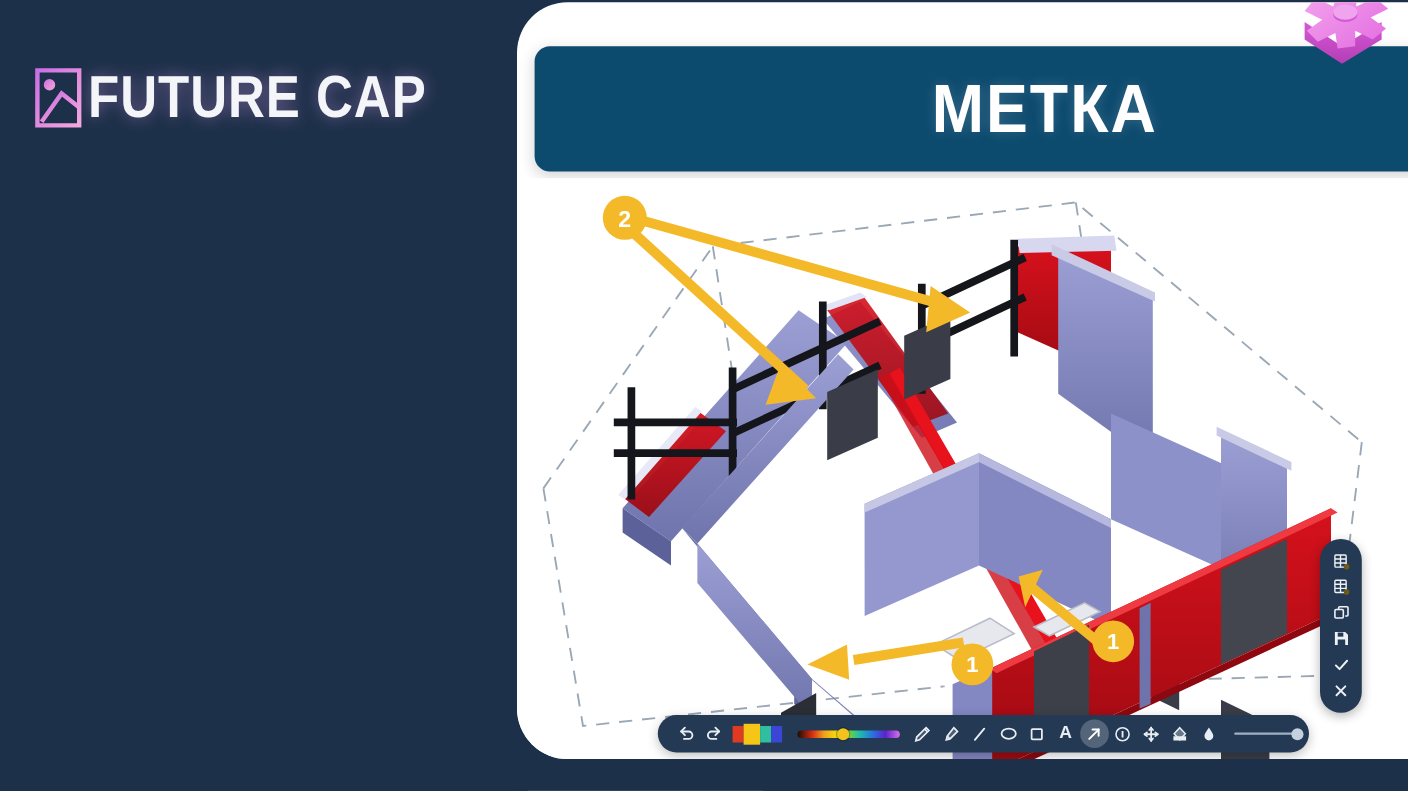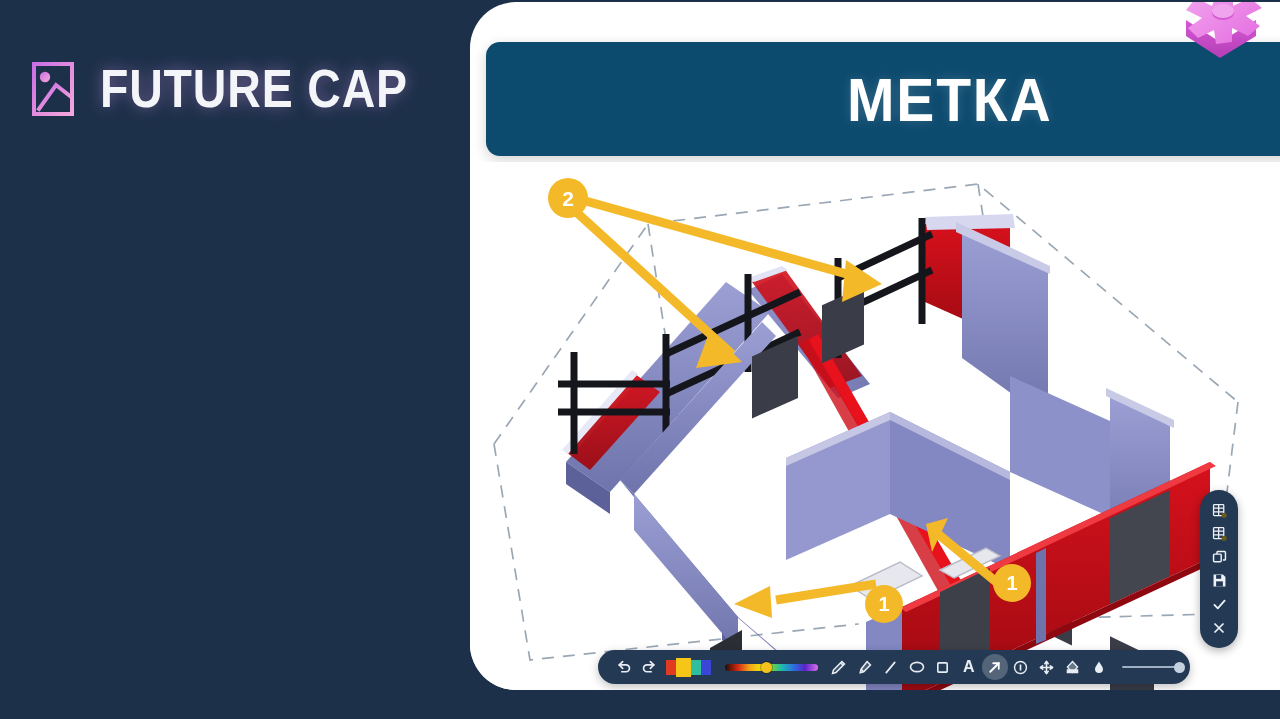--- a/index.html
+++ b/index.html
@@ -10,21 +10,21 @@
     position:relative;
   }
 
   
   #left-panel{
     position:absolute; left:0; top:0; width:480px; height:719px;
     background:#1d3049;
   }
   #brand-row{
     position:absolute; left:22px; top:52px;
-    display:flex; align-items:center; gap:20px;
+    display:flex; align-items:center; 
   }
   #brand-logo{ width:58px; height:72px; position:relative; }
   #brand-name{
     color:#f3f5f8; font-size:54px; font-weight:bold;
     letter-spacing:1px; line-height:1;
     transform:scaleX(0.86); transform-origin:left center;
     white-space:nowrap;
     text-shadow:0 0 16px rgba(214,150,230,.45);
   }
   #tagline-block{ position:absolute; left:36px; top:418px; }

